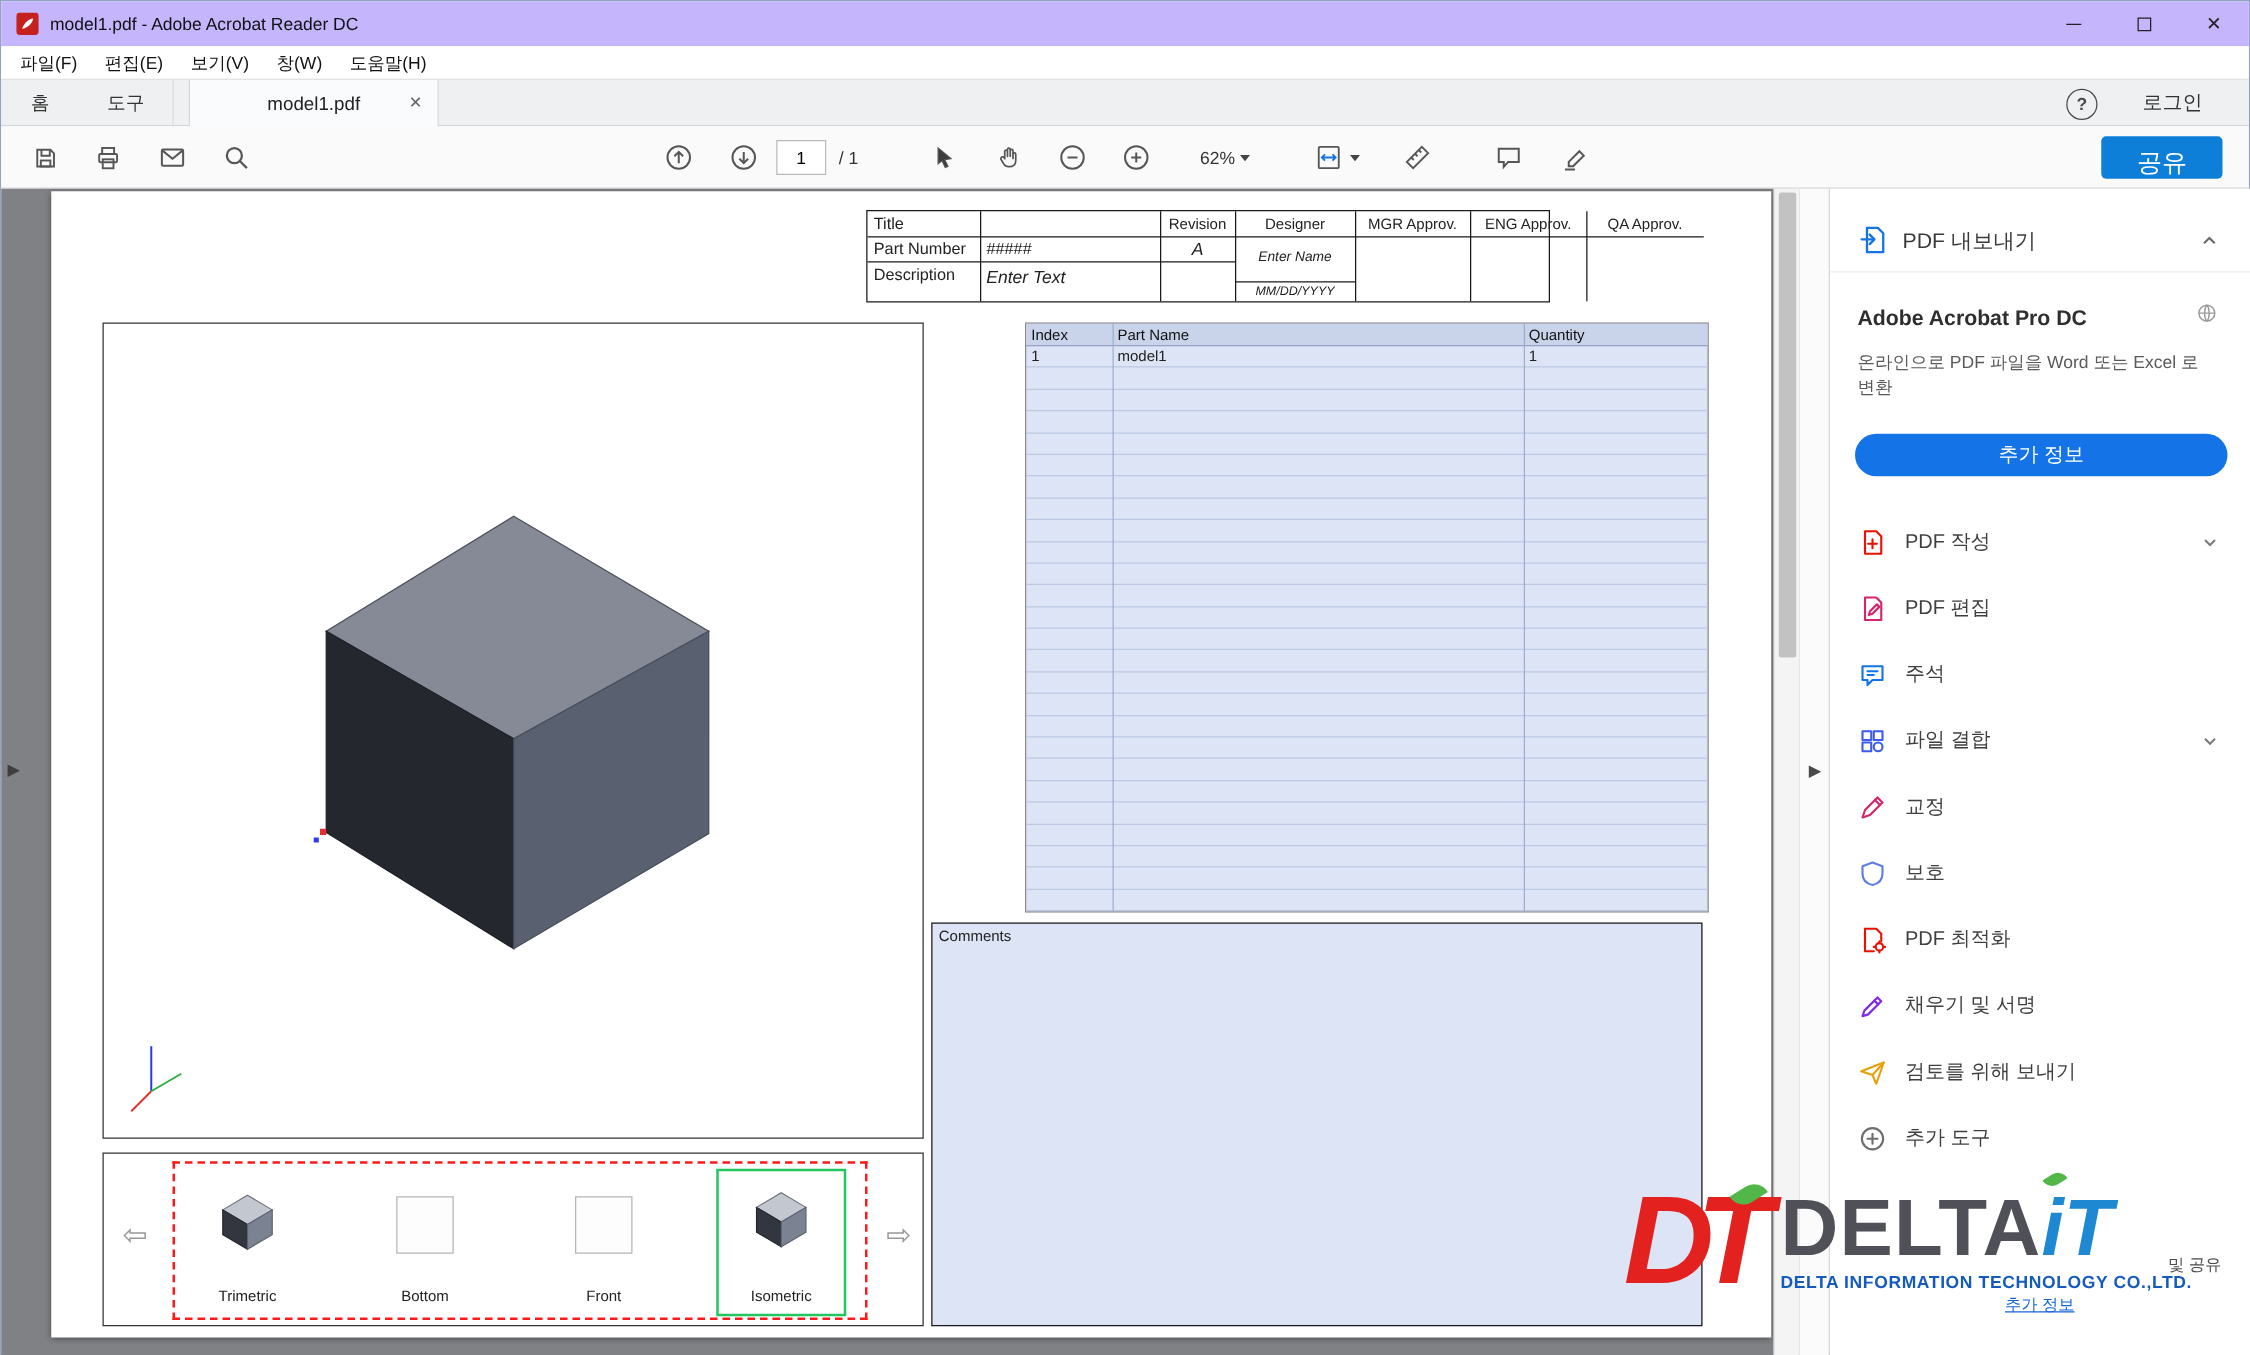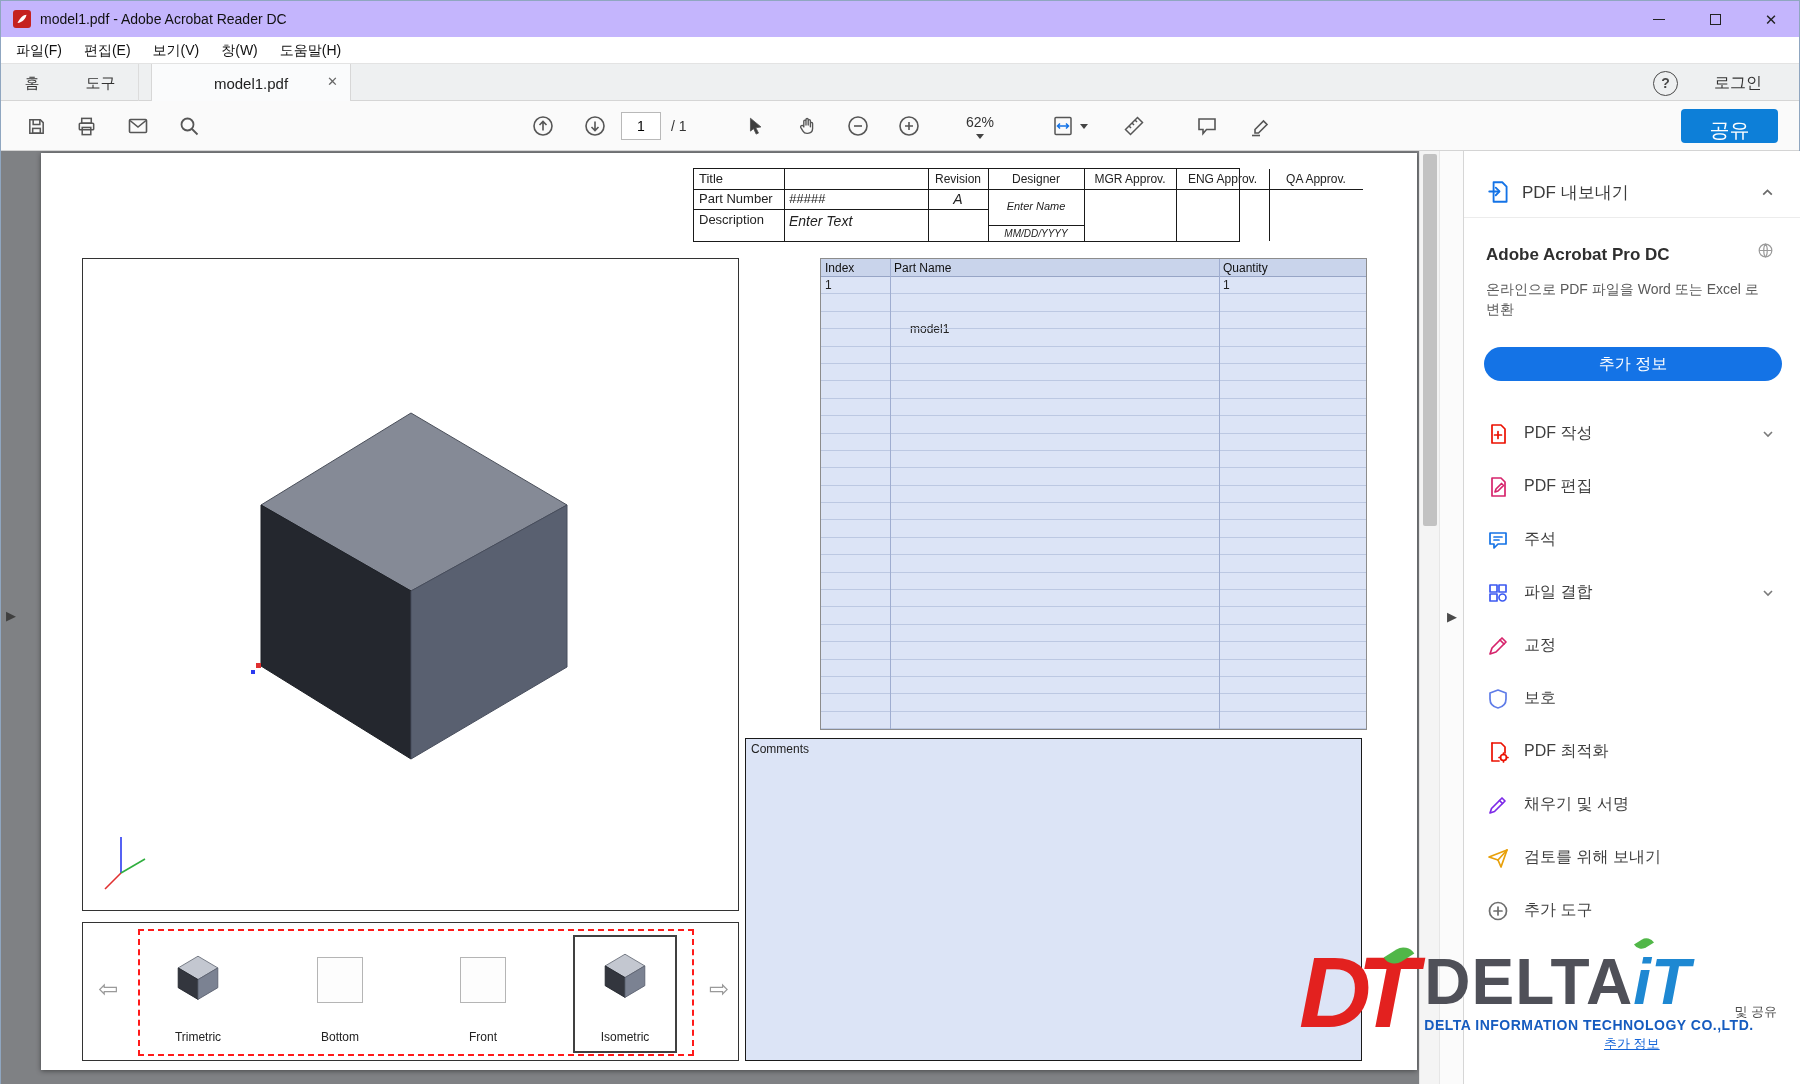--- a/index.html
+++ b/index.html
@@ -29,21 +29,21 @@
   .tab-close { position:absolute; right:12px; top:11px; font-size:13px; color:#666; line-height:1; }
   .help-btn { position:absolute; left:1652px; top:7px; width:25px; height:25px; border:1.6px solid #4a4a4a; border-radius:50%; color:#4a4a4a; font-size:14px; font-weight:bold; text-align:center; line-height:22px; }
   .login { position:absolute; left:1694px; top:0; width:86px; height:38px; line-height:37px; text-align:center; font-size:16px; color:#333; }
 
   
   .toolbar { position:absolute; left:0; top:100px; right:0; height:50px; background:#fafafa; border-bottom:1px solid #d4d4d4; }
   .tb-btn { position:absolute; top:7px; width:36px; height:36px; display:flex; align-items:center; justify-content:center; border-radius:3px; }
   .tb-btn svg { stroke:#565656; }
   .page-input { position:absolute; left:620px; top:11px; width:40px; height:28px; border:1px solid #b9b9b9; background:#fff; text-align:center; font-size:14px; font-family:inherit; }
   .page-total { position:absolute; left:670px; top:0; height:50px; line-height:50px; font-size:14px; color:#333; }
-  .zoom-ctl { position:absolute; left:935px; top:11px; width:88px; height:28px; display:flex; align-items:center; justify-content:center; gap:4px; font-size:14px; color:#333;flex-direction:column; }
+  .zoom-ctl { position:absolute; left:935px; top:11px; width:88px; height:28px; display:flex; align-items:center; justify-content:center; gap:4px; font-size:14px; color:#333; }
   .caret { width:0; height:0; border-left:4.5px solid transparent; border-right:4.5px solid transparent; border-top:5px solid #444; display:inline-block; }
   .fit-btn { position:absolute; left:1040px; top:7px; width:58px; height:36px; display:flex; align-items:center; justify-content:center; gap:6px; }
   .share-btn { position:absolute; left:1680px; top:8px; width:97px; height:34px; background:#0d7fd8; border:none; border-radius:4px; color:#fff; font-size:20px; font-family:inherit; display:flex; align-items:center; justify-content:center; gap:8px;flex-direction:column; }
 
   
   .content { position:absolute; left:0; top:150px; right:0; bottom:0; }
   .viewport { position:absolute; left:0; top:0; width:1418px; height:934px; background:#7f8184; overflow:hidden; }
   .page { position:absolute; left:40px; top:2px; width:1376px; height:917px; background:#fff; box-shadow:0 1px 5px rgba(0,0,0,.45); }
   .pane-handle { position:absolute; font-size:13px; color:#3f3f3f; line-height:1; }
   .handle-left { left:5px; top:458px; }
@@ -70,21 +70,21 @@
 
   .comments { position:absolute; left:704px; top:585px; width:617px; height:323px; border:1px solid #1a1a1a; background:#dce4f6; }
   .comments-label { position:absolute; left:5px; top:3px; font-size:12px; }
 
   .drawbox { position:absolute; left:41px; top:105px; width:657px; height:653px; border:1px solid #333; }
 
   .views { position:absolute; left:41px; top:769px; width:657px; height:139px; border:1px solid #333; background:#fff; }
   .red-dash { position:absolute; left:55px; top:6px; width:556px; height:127px; border:2px dashed #ff1a1a; }
   .nav-arrow { position:absolute; font-size:24px; color:#9a9a9a; line-height:1; }
   .thumb { position:absolute; top:16px; height:112px; width:100px; }
-  .thumb.sel { top:12px; height:118px; width:104px; border:2px solid #404040; }
+  .thumb.sel { top:12px; height:118px; width:104px; border:2px solid #22c55e; }
   .thumb .cube-wrap { position:absolute; left:50%; top:10px; transform:translateX(-50%); }
   .thumb .blank-sq { position:absolute; left:50%; top:18px; transform:translateX(-50%); width:46px; height:46px; border:1px solid #b5b5b5; background:#fdfdfd; }
   .thumb .vlabel { position:absolute; left:0; right:0; bottom:7px; text-align:center; font-size:12px; color:#222; }
 
   
   .panel { position:absolute; left:1462px; top:0; width:338px; height:934px; background:#fff; border-left:1px solid #d6d6d6; }
   .pnl-header { position:absolute; left:0; top:24px; width:100%; height:36px; }
   .pnl-header .ic { position:absolute; left:22px; top:4px; }
   .pnl-header .lbl { position:absolute; left:58px; top:6px; font-size:17px; color:#3b3b3b; }
   .pnl-header .chev { position:absolute; right:26px; top:10px; }
@@ -306,21 +306,21 @@
 
         <div class="ptable">
           <div class="ptable-head" id="ptable-head">
               <span style="width: 69px;">Index</span>
               <span style="width: 329px;">Part Name</span>
               <span style="width: 69px;">Quantity</span>
             </div>
           <div class="ptable-body" id="ptable-body">
               <div class="prow">
                 <span style="left: 4px;">1</span>
-                <span style="left: 89px; margin-top: 44px;">model1</span>
+                <span style="left: 73px;">model1</span>
                 <span style="left: 402px;">1</span>
               </div>
               <div class="prow"></div>
               <div class="prow"></div>
               <div class="prow"></div>
               <div class="prow"></div>
               <div class="prow"></div>
               <div class="prow"></div>
               <div class="prow"></div>
               <div class="prow"></div>

